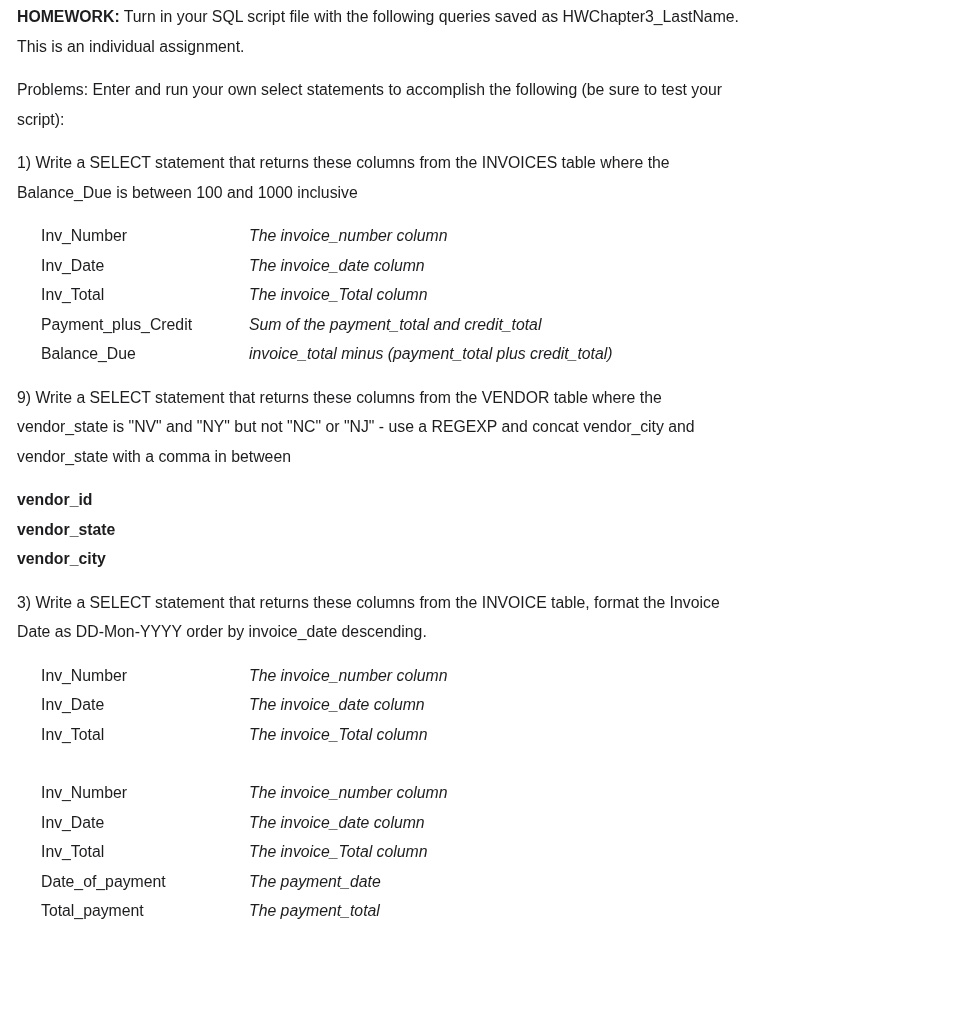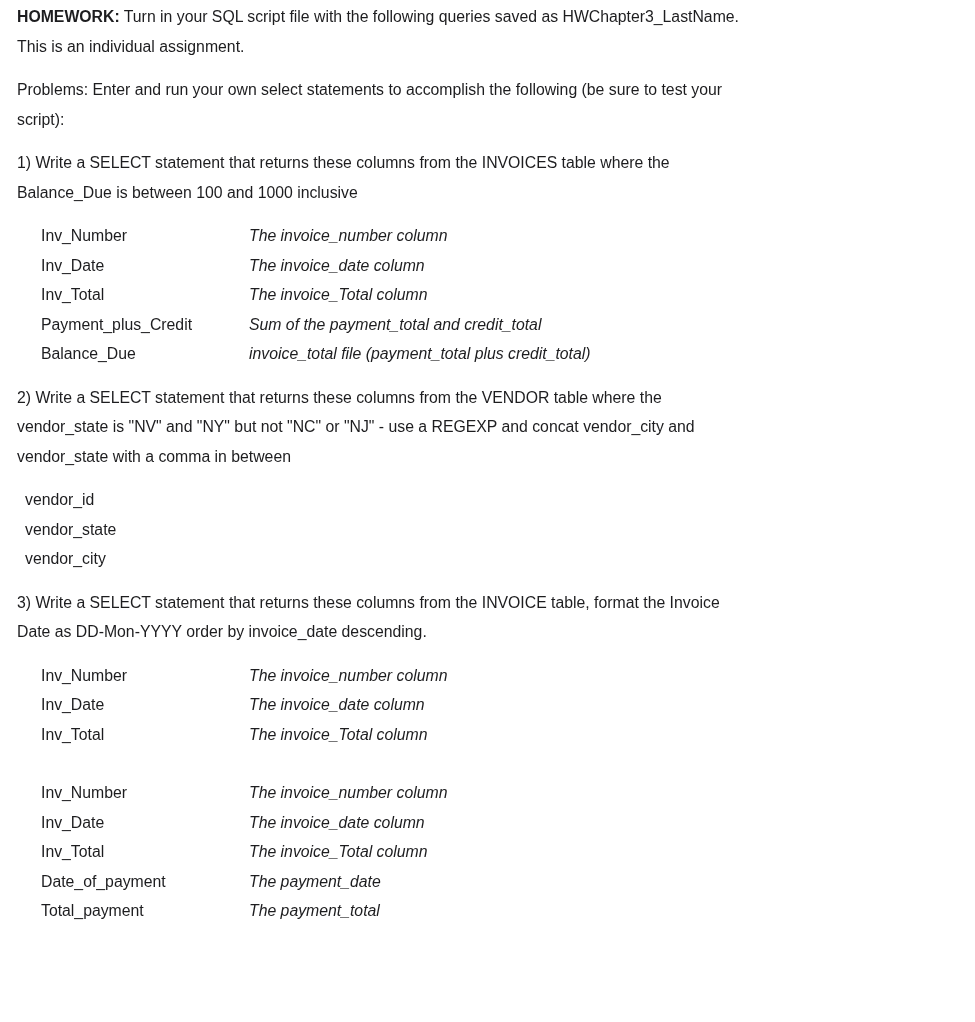--- a/index.html
+++ b/index.html
@@ -41,21 +41,22 @@
   }
   .def-term {
     flex: 0 0 208px;
     width: 208px;
   }
   .def-text {
     flex: 1 1 auto;
     font-style: italic;
   }
   .col-list {
-    margin: 0 0 14px 8px;
+    margin: 0 0 14px 0;
+    font-weight: bold;
   }
   .col-item {
     line-height: 29.5px;
   }
 </style>
 </head>
 <body>
 
 <div class="doc">
 
@@ -80,25 +81,25 @@
     <div class="def-row">
       <span class="def-term">Inv_Total</span>
       <span class="def-text">The invoice_Total column</span>
     </div>
     <div class="def-row">
       <span class="def-term">Payment_plus_Credit</span>
       <span class="def-text">Sum of the payment_total and credit_total</span>
     </div>
     <div class="def-row">
       <span class="def-term">Balance_Due</span>
-      <span class="def-text">invoice_total file (payment_total plus credit_total)</span>
+      <span class="def-text">invoice_total minus (payment_total plus credit_total)</span>
     </div>
   </div>
 
-  <p class="para">2)  Write a SELECT statement that returns these columns from the VENDOR table where the
+  <p class="para">9)  Write a SELECT statement that returns these columns from the VENDOR table where the
 vendor_state is "NV" and "NY" but not "NC" or "NJ" - use a REGEXP and concat vendor_city and
 vendor_state with a comma in between</p>
 
   <div class="col-list">
     <div class="col-item">vendor_id</div>
     <div class="col-item">vendor_state</div>
     <div class="col-item">vendor_city</div>
   </div>
 
   <p class="para">3) Write a SELECT statement that returns these columns from the INVOICE table, format the Invoice

